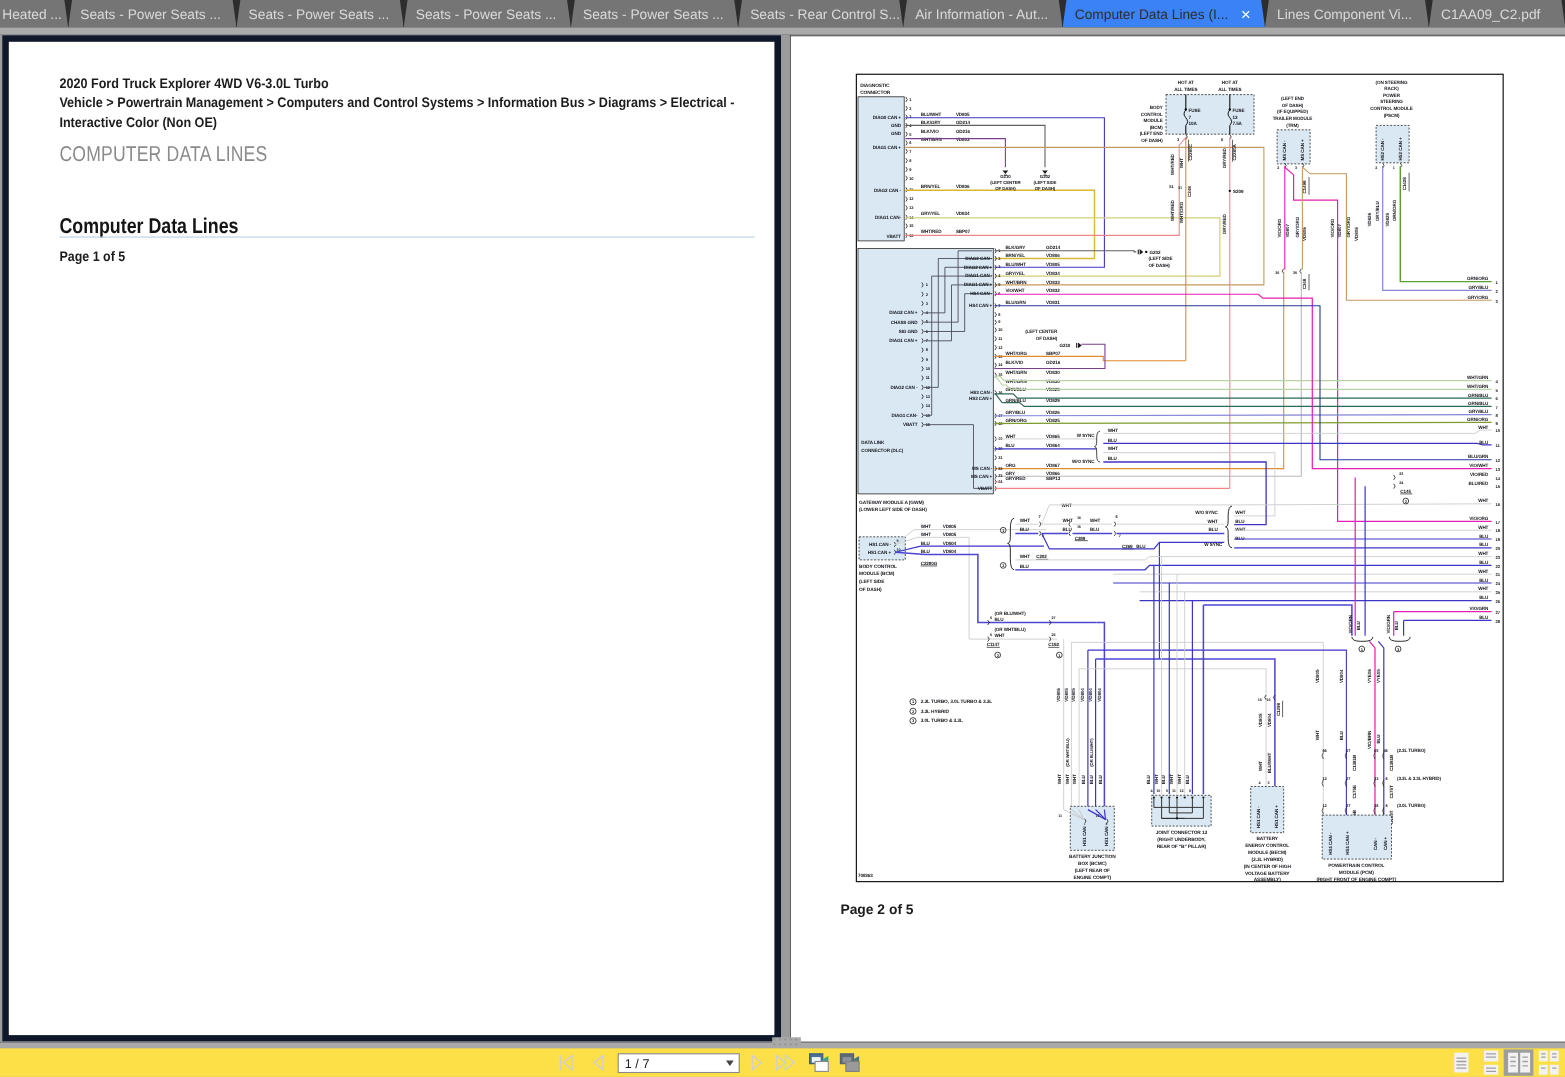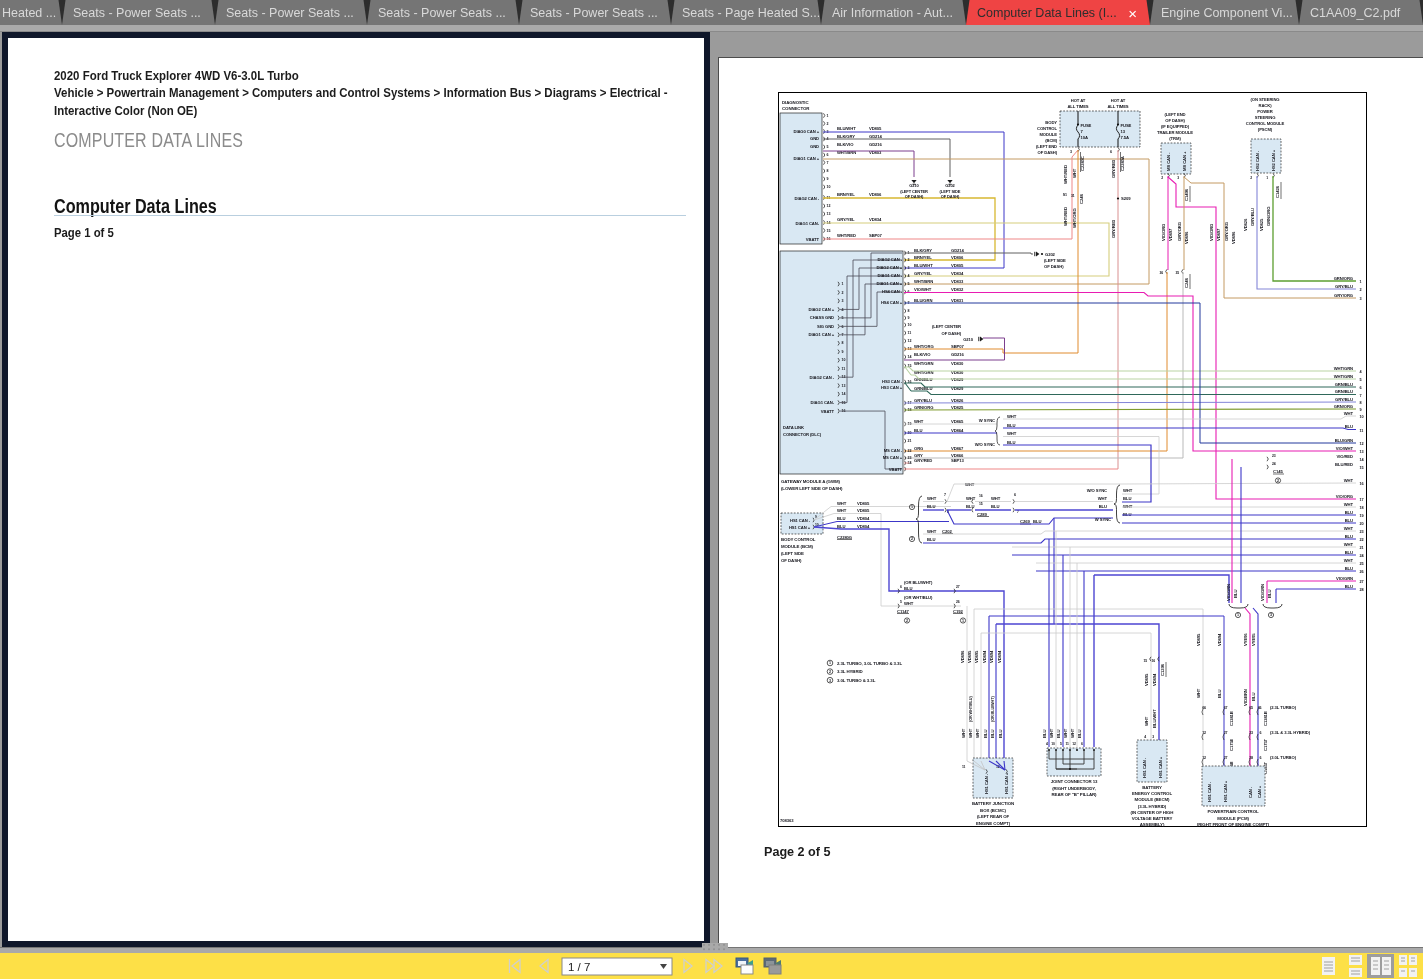--- a/index.html
+++ b/index.html
@@ -1,49 +1,49 @@
 <!DOCTYPE html>
 <html><head><meta charset="utf-8"><style>
 * { margin:0; padding:0; box-sizing:border-box; }
 html,body { width:1423px; height:979px; overflow:hidden; background:#9b9b9b;
   font-family:"Liberation Sans", sans-serif; }
 #tabbar { position:absolute; left:0; top:0; width:1423px; height:25px; background:#2d2d2d; overflow:hidden; }
 .tab { position:absolute; top:0; height:25px; background:#757575; color:#d9d9d9;
   font-size:12.5px; line-height:27px; padding-left:11px; white-space:nowrap; overflow:hidden;
   clip-path:polygon(3.5px 0, calc(100% - 3.5px) 0, 100% 100%, 0 100%); }
-.tab.active { background:#ef4444; color:#2e2e2e; z-index:3; }
+.tab.active { background:#3b82f6; color:#2e2e2e; z-index:3; }
 .tab .x { position:absolute; right:13px; top:0; color:#fff; font-size:15px; }
 #strip { position:absolute; left:0; top:25px; width:1423px; height:7px; background:#aaa;
   border-bottom:1px solid #8a8a8a; }
 #page1 { position:absolute; left:2px; top:32px; width:708px; height:915px; background:#fff;
   border:6px solid #0f172a; }
 #page2 { position:absolute; left:718px; top:32px; width:705px; height:915px; background:#fff;
-  border-top:1px solid #4c4c4c; border-left:1px solid #4c4c4c;margin-top:25px; }
+  border-top:1px solid #4c4c4c; border-left:1px solid #4c4c4c; }
 #toolbar { position:absolute; left:0; top:953px; width:1423px; height:26px; background:#fde047; }
 #tstrip { position:absolute; left:0; top:947px; width:1423px; height:6px; background:#a9a9a9;
   border-top:1px solid #757575; }
 .t1 { position:absolute; left:46px; top:30px; font-size:12.6px; font-weight:bold; color:#1c1c1c; width:676px; line-height:17.3px; transform:scaleX(0.91); transform-origin:0 0; }
 .h1 { position:absolute; left:46px; top:91px; font-size:19.5px; color:#8b8b8b; letter-spacing:0.2px; transform:scaleX(0.82); transform-origin:0 0; white-space:nowrap; }
 .h2 { position:absolute; left:46px; top:157px; font-size:19.5px; font-weight:bold; color:#141414;
   transform:scaleX(0.83); transform-origin:0 0; white-space:nowrap; }
 .rule { position:absolute; left:46px; top:177px; width:632px; height:1px; background:#b9cfdf; }
 .pg { position:absolute; left:46px; top:188px; transform:scaleX(0.9); transform-origin:0 0; font-size:12.6px; font-weight:bold; color:#1c1c1c; }
 .pg2 { position:absolute; left:45px; top:787px; font-size:12.6px; font-weight:bold; color:#1c1c1c; }
 text { font-family:"Liberation Sans", sans-serif; }
 </style></head><body>
 <div id="tabbar">
     <div class="tab" style="left:-58px;width:120px;padding-left:60px">Heated ...</div>
     <div class="tab" style="left:62px;width:153px;padding-left:11px">Seats - Power Seats ...</div>
     <div class="tab" style="left:215px;width:152px;padding-left:11px">Seats - Power Seats ...</div>
     <div class="tab" style="left:367px;width:152px;padding-left:11px">Seats - Power Seats ...</div>
     <div class="tab" style="left:519px;width:152px;padding-left:11px">Seats - Power Seats ...</div>
-    <div class="tab" style="left:671px;width:150px;padding-left:11px">Seats - Page Heated S...</div>
+    <div class="tab" style="left:671px;width:150px;padding-left:11px">Seats - Rear Control S...</div>
     <div class="tab" style="left:821px;width:145px;padding-left:11px">Air Information - Aut...</div>
     <div class="tab active" style="left:966px;width:184px;padding-left:11px">Computer Data Lines (I...<span class="x">×</span></div>
-    <div class="tab" style="left:1150px;width:149px;padding-left:11px">Engine Component Vi...</div>
+    <div class="tab" style="left:1150px;width:149px;padding-left:11px">Lines Component Vi...</div>
     <div class="tab" style="left:1299px;width:124px;padding-left:11px">C1AA09_C2.pdf</div>
   </div>
 <div id="strip"></div>
 <div id="page1">
   <div class="t1">2020 Ford Truck Explorer 4WD V6-3.0L Turbo<br>
   Vehicle &gt; Powertrain Management &gt; Computers and Control Systems &gt; Information Bus &gt; Diagrams &gt; Electrical -
   Interactive Color (Non OE)</div>
   <div class="h1">COMPUTER DATA LINES</div>
   <div class="h2">Computer Data Lines</div>
   <div class="rule"></div>

